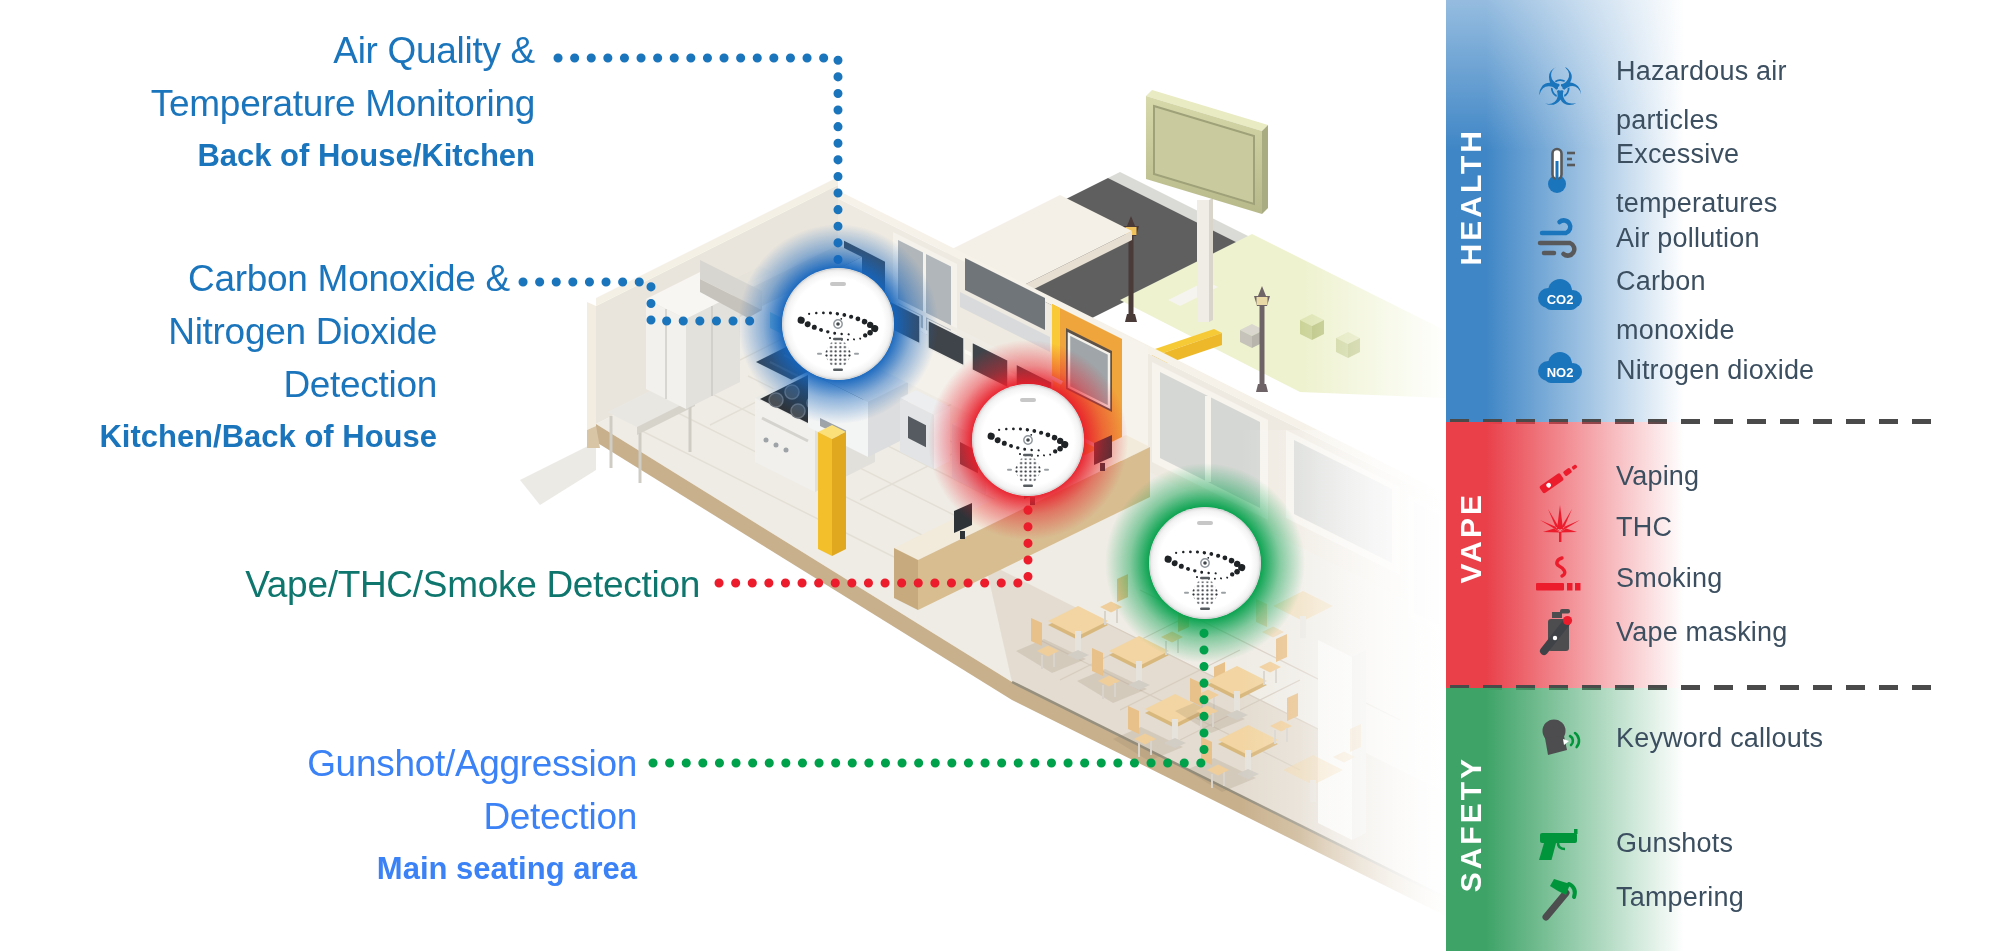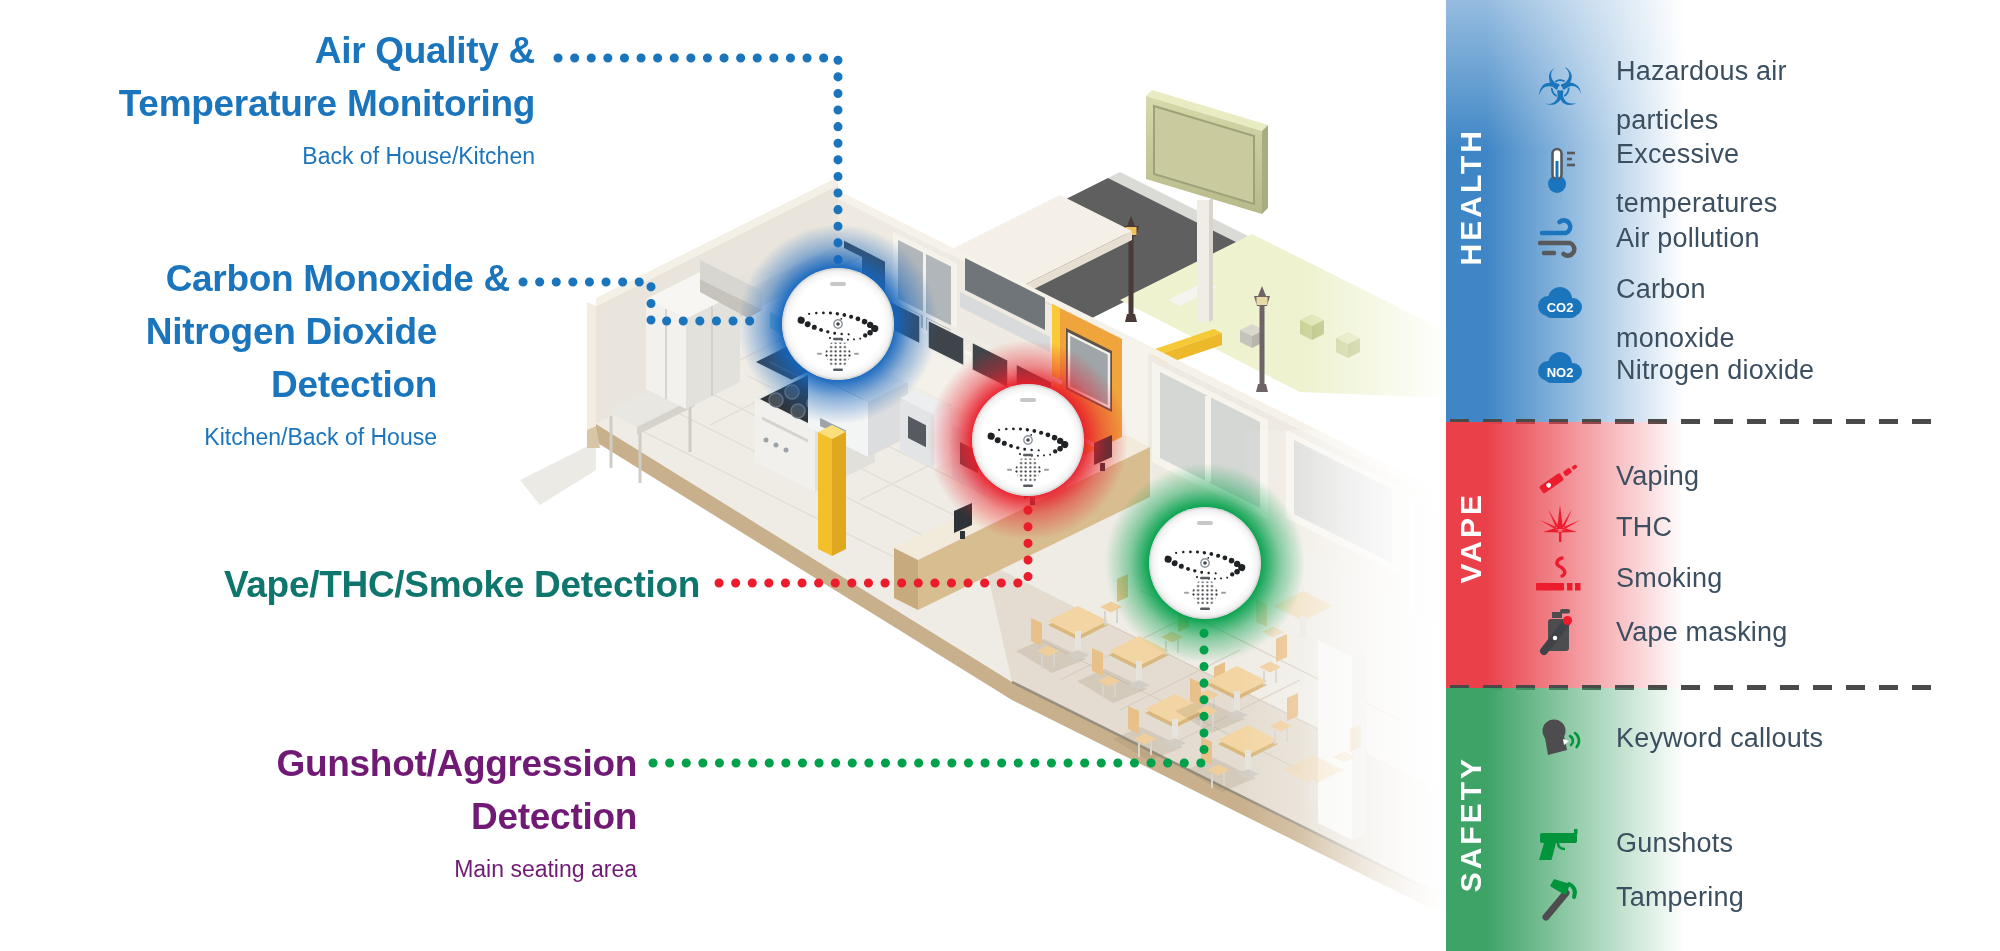--- a/index.html
+++ b/index.html
@@ -2,23 +2,23 @@
 <html><head>
 <meta charset="utf-8">
 <style>
   html,body{margin:0;padding:0;background:#fff;}
   body{width:2000px;height:951px;overflow:hidden;font-family:"Liberation Sans",sans-serif;}
   .stage{position:relative;width:2000px;height:951px;background:#fff;}
   .scene{position:absolute;left:0;top:0;}
 
   
   .callout{position:absolute;left:0;text-align:right;}
-  .callout .h{font-weight:700;font-size:37px;line-height:53px;letter-spacing:-.3px;white-space:nowrap;}
-  .callout .sub{font-size:23px;line-height:38px;margin-top:7px;white-space:nowrap;}
-  .c-blue{color:#1B75BC;} .c-red{color:#0f766e;} .c-green{color:#701a75;}
+  .callout .h{font-weight:400;font-size:37px;line-height:53px;letter-spacing:-.3px;white-space:nowrap;}
+  .callout .sub{font-size:31px;line-height:38px;margin-top:7px;white-space:nowrap;font-weight:bold;}
+  .c-blue{color:#1B75BC;} .c-red{color:#0f766e;} .c-green{color:#3b82f6;}
   .hang{margin-right:-73px;}
   #callout-air{top:24px;width:535px;}
   #callout-co{top:252px;width:437px;}
   #callout-vape{top:558px;width:700px;}
   #callout-gun{top:737px;width:637px;}
 
   
   .sidebar{position:absolute;left:1446px;top:0;width:554px;height:951px;background:#fff;}
   .sb-section{position:absolute;left:0;width:554px;}
   #sec-health{top:0;height:422px;
@@ -584,21 +584,21 @@
             <path d="M8 20 H32 a6.5 6.5 0 1 0 -6.5 -11" fill="none" stroke="#1B75BC" stroke-width="4.5" stroke-linecap="round"></path>
             <path d="M6 30 H36 a6.5 6.5 0 1 1 -6.5 11" fill="none" stroke="#58595B" stroke-width="4.5" stroke-linecap="round"></path>
             <path d="M10 40 h10" fill="none" stroke="#58595B" stroke-width="4.5" stroke-linecap="round"></path>
           </svg>
         </div>
         <div class="sb-label">
             <span>Air pollution</span>
             <span></span>
           </div>
       </div>
-      <div class="sb-row" style="top:275px">
+      <div class="sb-row" style="top:267px">
         <div class="sb-icon">
           <svg width="56" height="46" viewBox="0 0 56 46">
             <g fill="#1B75BC">
               <circle cx="16" cy="24" r="10"></circle>
                 <circle cx="28" cy="17" r="12"></circle>
                 <circle cx="41" cy="25" r="9"></circle>
               <rect x="12" y="22" width="34" height="14" rx="7"></rect>
             </g>
             <text x="28" y="30" text-anchor="middle" font-family="Liberation Sans, sans-serif" font-size="13" font-weight="bold" fill="#ffffff">CO2</text>
           </svg>

